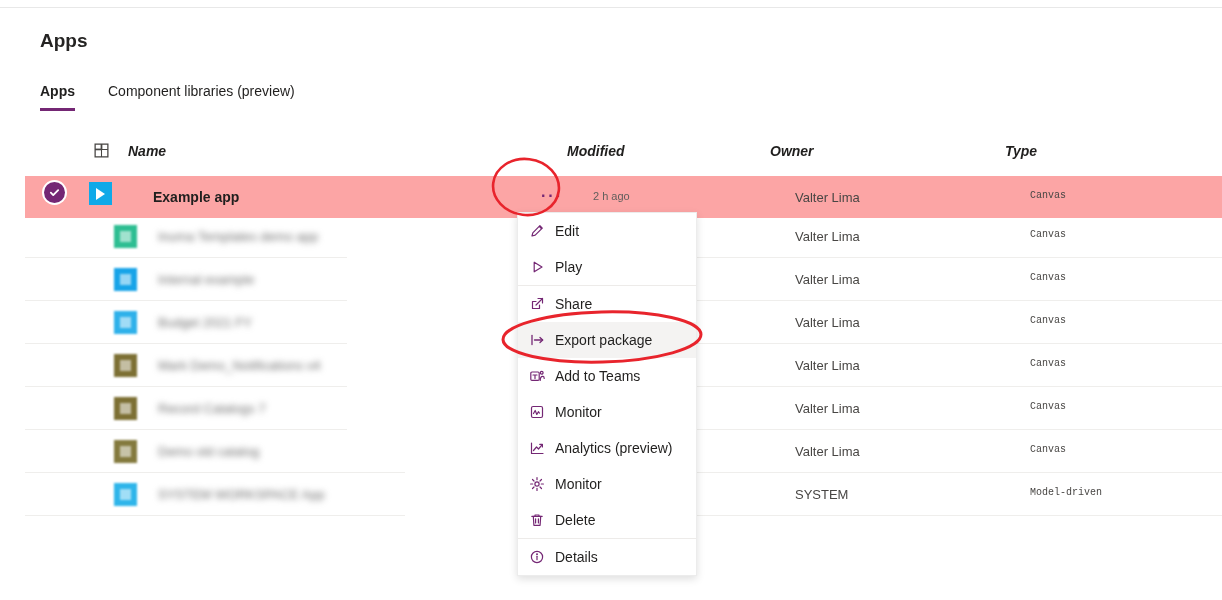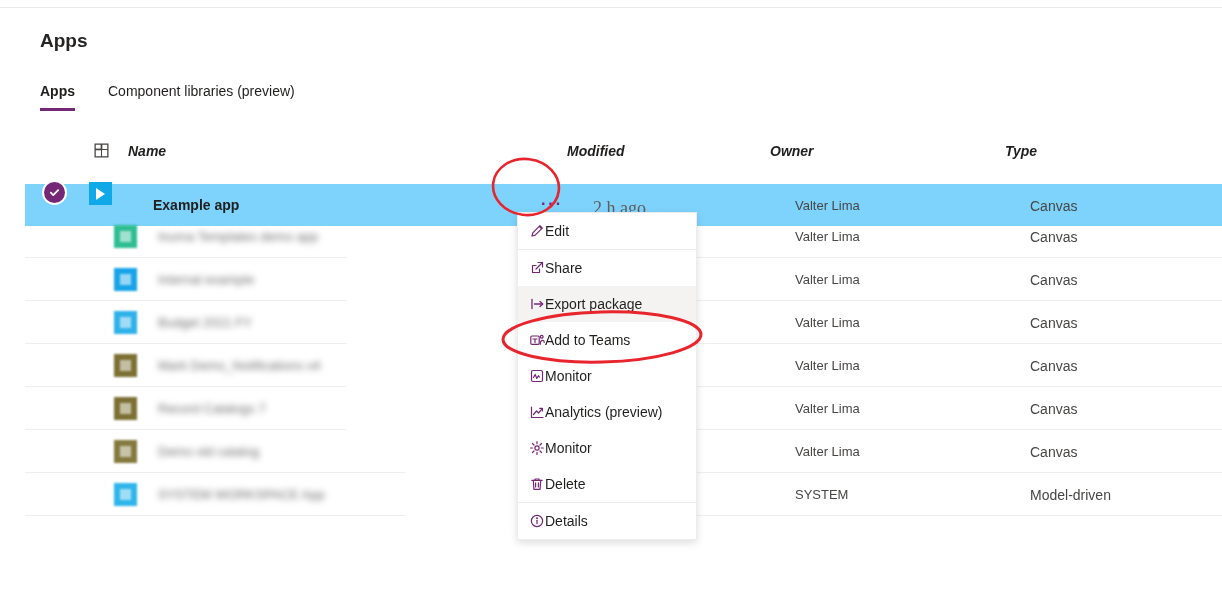--- a/index.html
+++ b/index.html
@@ -17,55 +17,55 @@
   .tab.selected { font-weight:700; }
   .tab.selected::after { content:""; position:absolute; left:0; right:0; bottom:0; height:3px; background:#742774; }
 
   
   .thead { position:absolute; left:0; top:138px; width:1222px; height:32px; }
   .th { position:absolute; top:5px; font-size:14px; font-weight:700; color:#201f1e; cursor:pointer;font-style:italic; }
   .grid-icon { position:absolute; left:93px; top:4px; }
 
   
   .row-selected {
-    position:absolute; left:25px; top:184px; width:1197px; height:42px;
-    background:#7dd3fc; cursor:pointer;
+    position:absolute; left:25px; top:176px; width:1197px; height:42px;
+    background:#fca5a5; cursor:pointer;
   }
   .check-circle {
     position:absolute; left:44px; top:182px; width:21px; height:21px; border-radius:50%;
     background:#742774; box-shadow:0 0 0 2px #fff; display:flex; align-items:center; justify-content:center;
   }
   .check-circle svg { display:block; }
   .app-icon {
     position:absolute; left:89px; width:23px; height:23px; display:flex;
     align-items:center; justify-content:center; overflow:hidden;
   }
   .arrow-glyph { width:0; height:0; border-left:9px solid #fff; border-top:6px solid transparent; border-bottom:6px solid transparent; filter:blur(.6px); }
   .name-sel { position:absolute; left:128px; top:13px; font-size:14px; font-weight:700; color:#201f1e; }
   .more-btn { position:absolute; left:512px; top:4px; width:30px; height:32px; border:none; background:transparent;
     color:#742774; font-size:16px; font-weight:700; letter-spacing:2px; cursor:pointer; line-height:22px; }
-  .cell-mod { position:absolute; left:568px; top:14px; font-size:18px; color:#605e5c;font-family:Liberation Serif, serif; }
+  .cell-mod { position:absolute; left:568px; top:14px; font-size:11px; color:#605e5c; }
   .cell-owner { position:absolute; left:770px; font-size:13px; color:#484644; }
-  .cell-type { position:absolute; left:1005px; font-size:14px; color:#484644; }
+  .cell-type { position:absolute; left:1005px; font-size:10px; color:#484644;font-family:Liberation Mono, monospace; }
   .row-selected .cell-owner, .row-selected .cell-type { top:14px; }
 
   .row { position:absolute; left:25px; width:1197px; height:43px; cursor:pointer; }
   .row .app-icon { top:10px; filter:blur(1px); }
   .icon-inner { width:11px; height:11px; background:rgba(255,255,255,.55); }
   .blur-name { position:absolute; left:133px; top:14px; font-size:13px; color:#6e6e6e; filter:blur(3px); white-space:nowrap; }
   .row .cell-owner, .row .cell-type { top:14px; }
 
   .sep { position:absolute; height:1px; background:#efeeec; }
 
   
   .menu {
     position:absolute; left:517px; top:212px; width:180px; background:#fff;
     border:1px solid #ececec; box-shadow:0 3px 8px rgba(0,0,0,.13); z-index:5;
   }
-  .menu-item { height:36px; display:flex; align-items:center; padding-left:10px; cursor:pointer; }
+  .menu-item { height:36px; display:flex; align-items:center; gap:10px; padding-left:10px; cursor:pointer; }
   .menu-item.hovered { background:#f4f3f2; }
   .mi-icon { width:17px; height:17px; display:flex; align-items:center; justify-content:center; flex:0 0 auto; }
   .mi-label { font-size:14px; color:#201f1e; white-space:nowrap; }
   .menu-divider { height:1px; background:#edebe9; }
 
   
   .annot { position:absolute; pointer-events:none; z-index:9; }
   svg { display:block; }
 </style>
 </head>
@@ -188,20 +188,28 @@
 
   <div class="menu">
     <div class="menu-item">
       <span class="mi-icon">
         <svg width="16" height="16" viewBox="0 0 16 16">
             <path d="M3 13l.8-3.2 7.1-7.1 2.4 2.4-7.1 7.1L3 13z M10.2 3.4l2.4 2.4" fill="none" stroke="#742774" stroke-width="1.2" stroke-linejoin="round"></path>
           </svg>
       </span>
       <span class="mi-label">Edit</span>
     </div>
+    <div class="menu-item">
+      <span class="mi-icon">
+        <svg width="16" height="16" viewBox="0 0 16 16">
+            <path d="M5.2 3.2v9.6L13 8 5.2 3.2z" fill="none" stroke="#742774" stroke-width="1.2" stroke-linejoin="round"></path>
+          </svg>
+      </span>
+      <span class="mi-label">Play</span>
+    </div>
     <div class="menu-divider"></div>
     <div class="menu-item">
       <span class="mi-icon">
         <svg width="16" height="16" viewBox="0 0 16 16">
             <g fill="none" stroke="#742774" stroke-width="1.2" stroke-linejoin="round" stroke-linecap="round">
               <path d="M7 5.5H3.5v7h7V9"></path>
               <path d="M13.5 2.5l-6.5 6.5"></path>
               <path d="M9 2.5h4.5V7"></path>
             </g>
           </svg>

